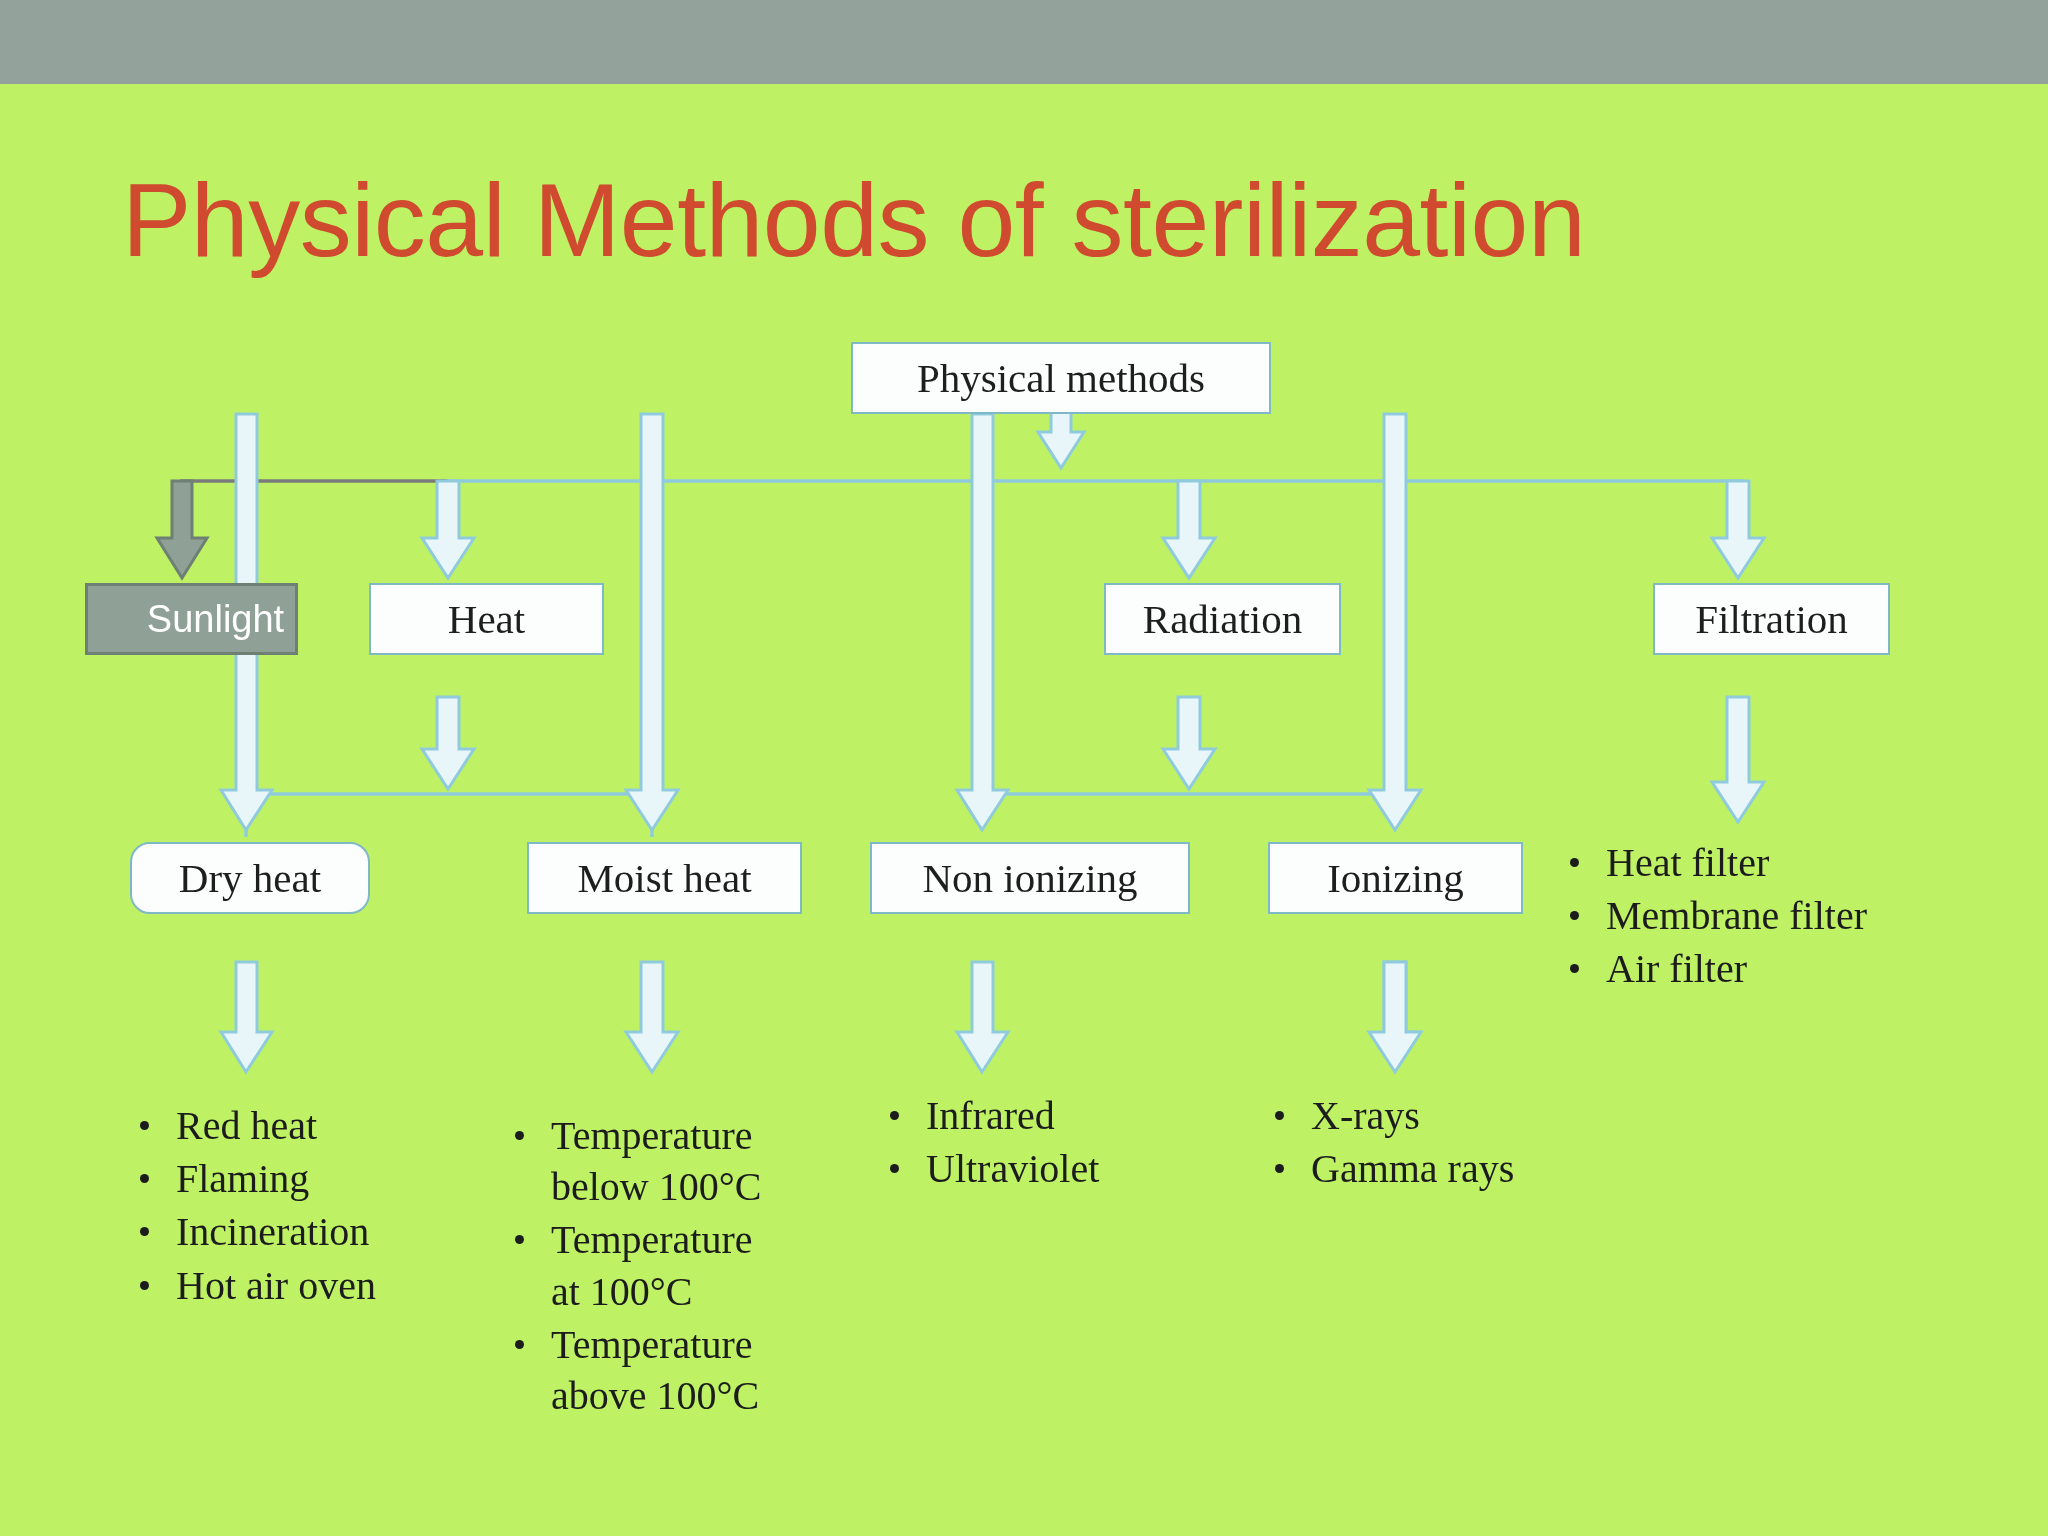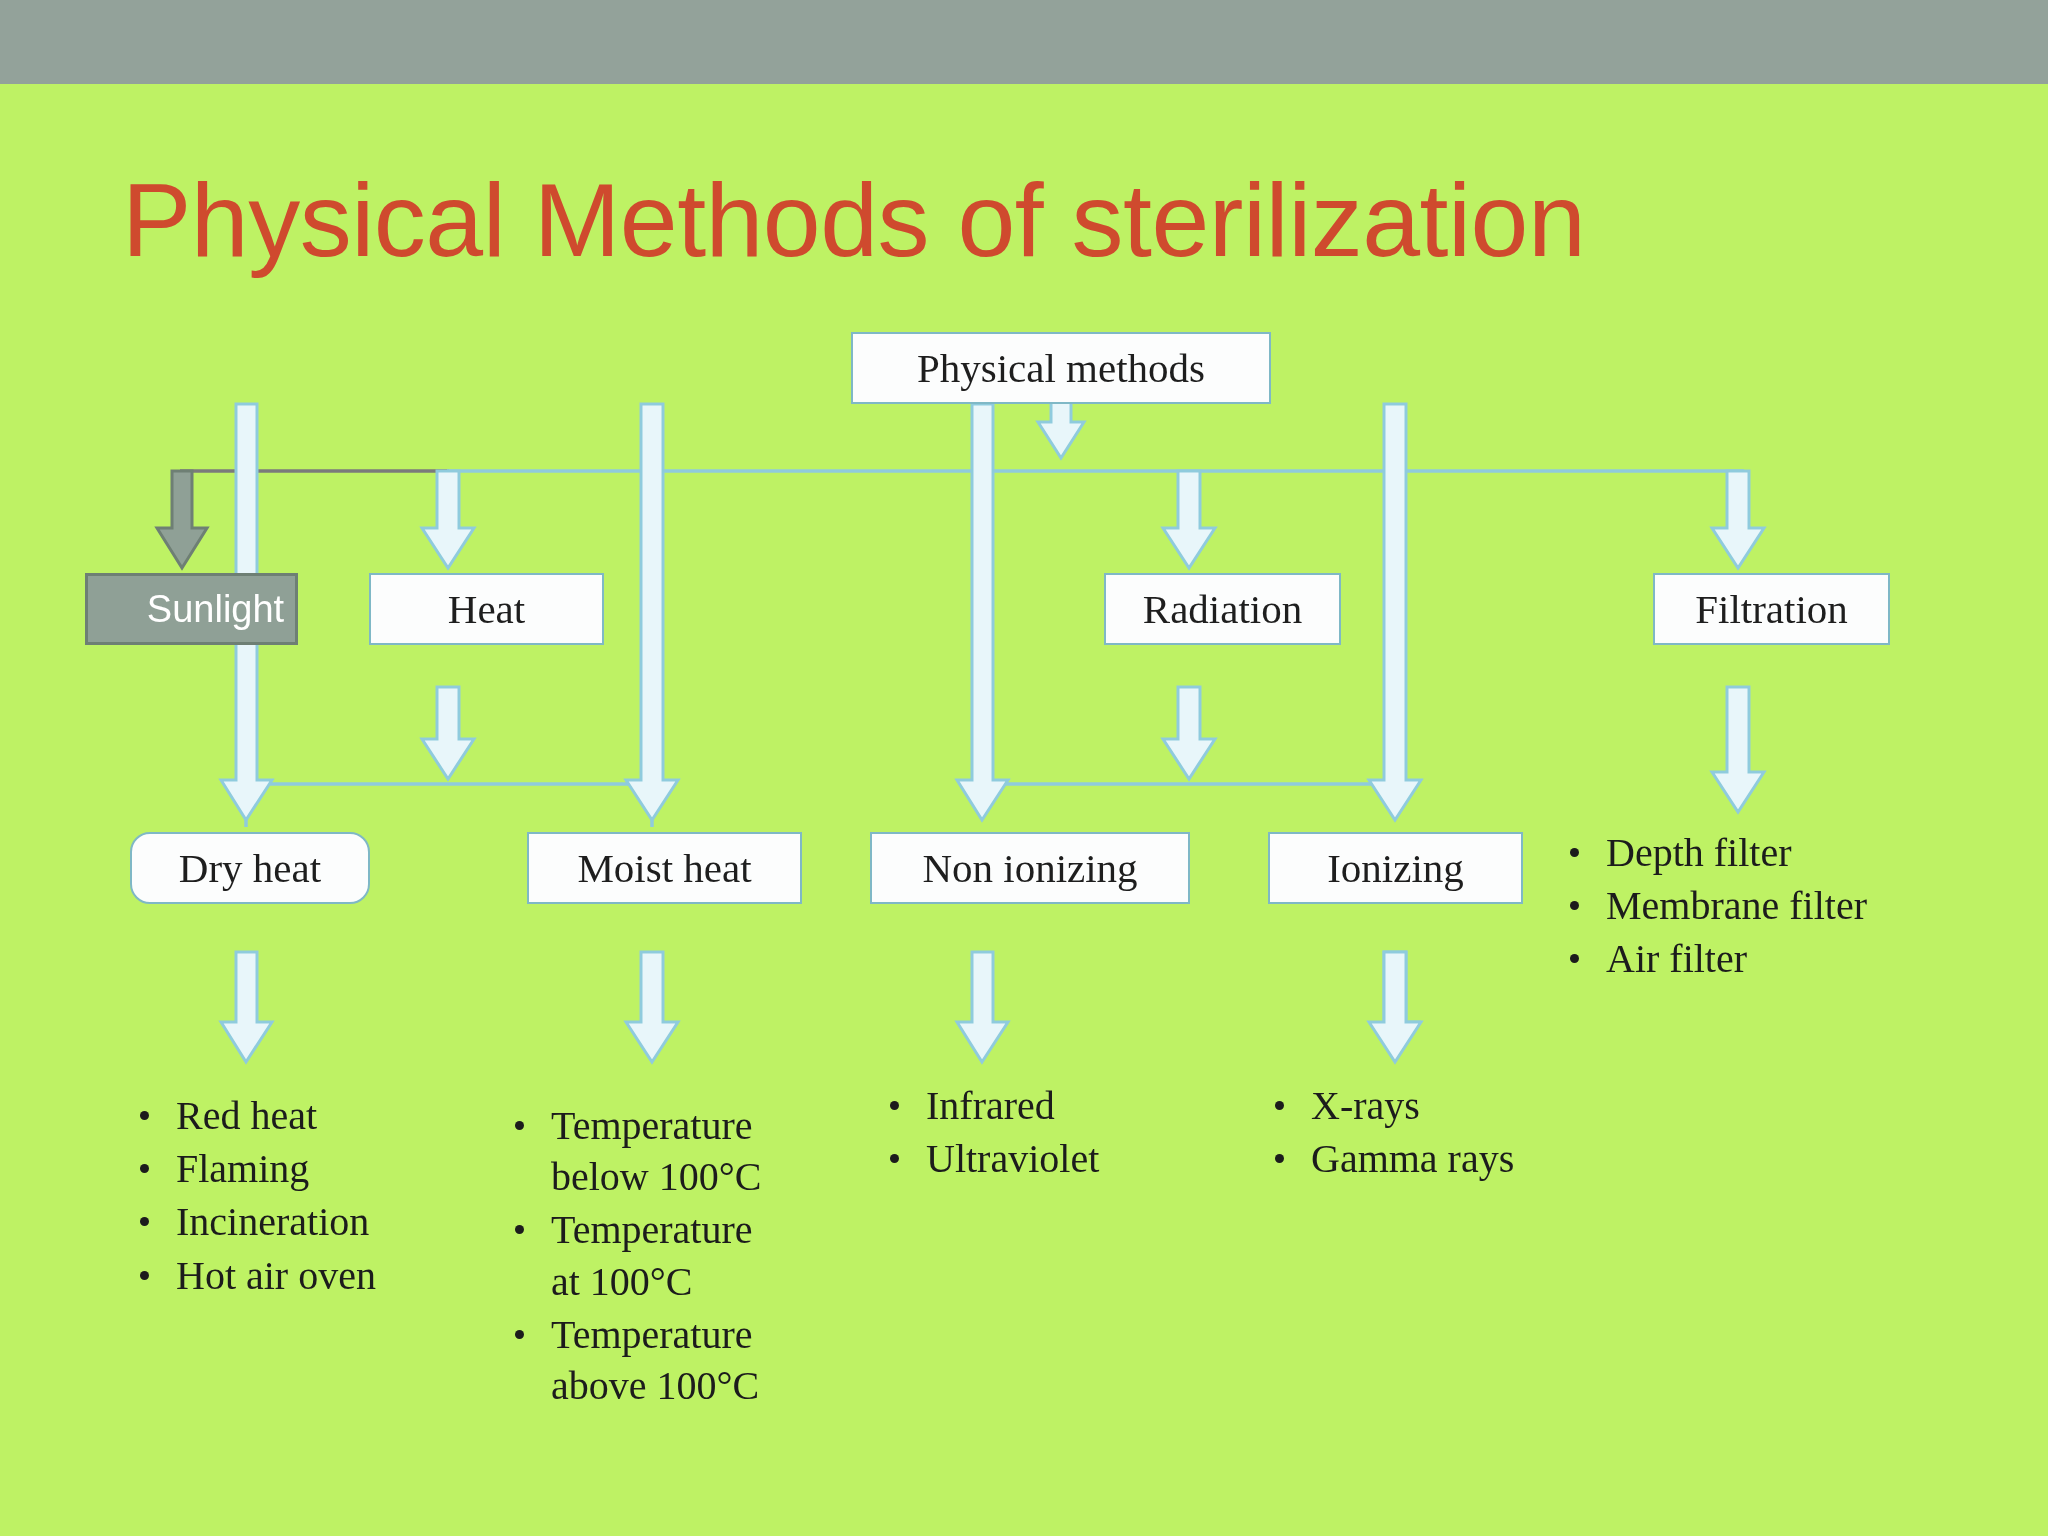--- a/index.html
+++ b/index.html
@@ -40,21 +40,21 @@
     font-weight: 400;
     color: #cf4a2e;
     letter-spacing: -0.5px;
     white-space: nowrap;
   }
 
   
   #diagram {
     position: absolute;
     left: 0;
-    top: 332px;
+    top: 342px;
     width: 2048px;
     height: 1110px;
   }
 
   #diagram-svg {
     position: absolute;
     left: 0; top: 0;
     width: 2048px;
     height: 1110px;
   }
@@ -254,21 +254,21 @@
       <li>
         <span>X-rays</span>
       </li>
       <li>
         <span>Gamma rays</span>
       </li>
     </ul>
 
     <ul class="bullet-list" style="left:1560px; top:495px; width:430px;">
       <li>
-        <span>Depth filter</span>
+        <span>Heat filter</span>
       </li>
       <li>
         <span>Membrane filter</span>
       </li>
       <li>
         <span>Air filter</span>
       </li>
     </ul>
 
   </div>

